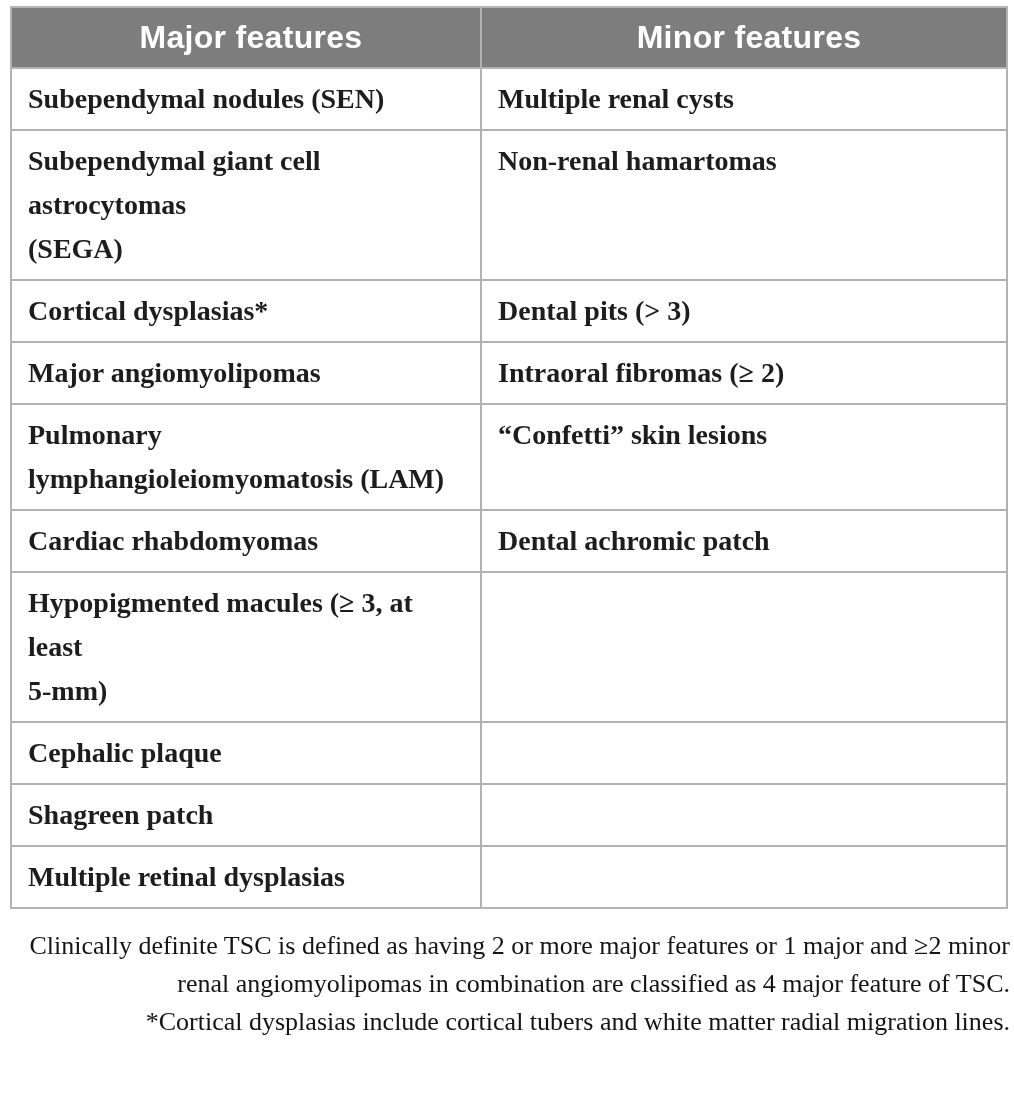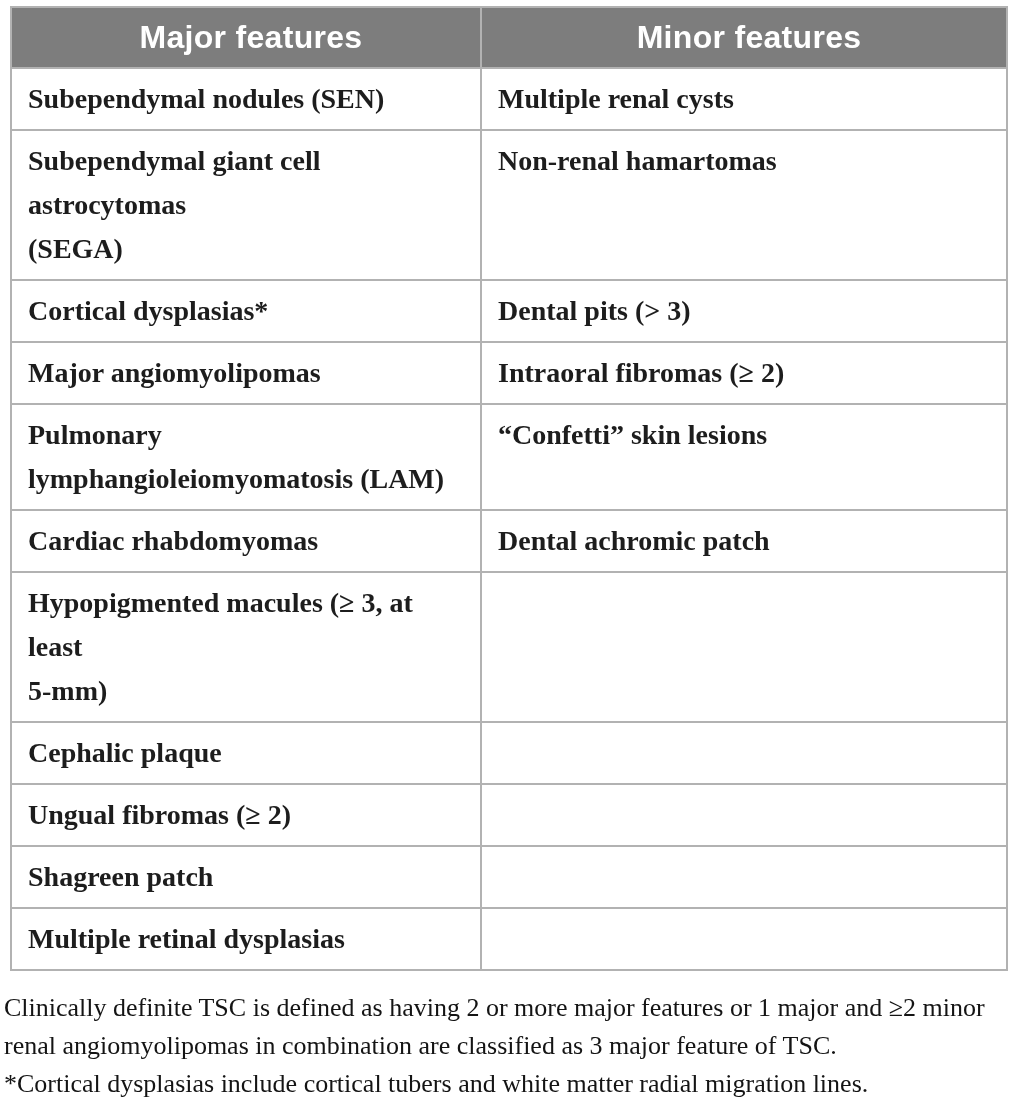--- a/index.html
+++ b/index.html
@@ -52,20 +52,21 @@
     font-weight: bold;
   }
   .footnotes {
     margin: 18px 4px 0 4px;
     font-size: 26px;
     line-height: 38px;
     color: #141414;
   }
   .footnotes div {
     white-space: nowrap;
+    text-align: right;
   }
 </style>
 </head>
 <body>
 
 <div class="page">
 
   <table class="features-table">
     <colgroup>
       <col class="col-major">
@@ -107,33 +108,29 @@
         <tr>
           <td>Hypopigmented macules (≥ 3, at least
 5-mm)</td>
           <td></td>
         </tr>
         <tr>
           <td>Cephalic plaque</td>
           <td></td>
         </tr>
         <tr>
-          <td>Ungual fibromas (≥ 2)</td>
-          <td></td>
-        </tr>
-        <tr>
           <td>Shagreen patch</td>
           <td></td>
         </tr>
         <tr>
           <td>Multiple retinal dysplasias</td>
           <td></td>
         </tr>
       </tbody>
   </table>
 
   <div class="footnotes">
       <div>Clinically definite TSC is defined as having 2 or more major features or 1 major and ≥2 minor</div>
-      <div>renal angiomyolipomas in combination are classified as 3 major feature of TSC.</div>
+      <div>renal angiomyolipomas in combination are classified as 4 major feature of TSC.</div>
       <div>*Cortical dysplasias include cortical tubers and white matter radial migration lines.</div>
     </div>
 
 </div>
 
 </body></html>

